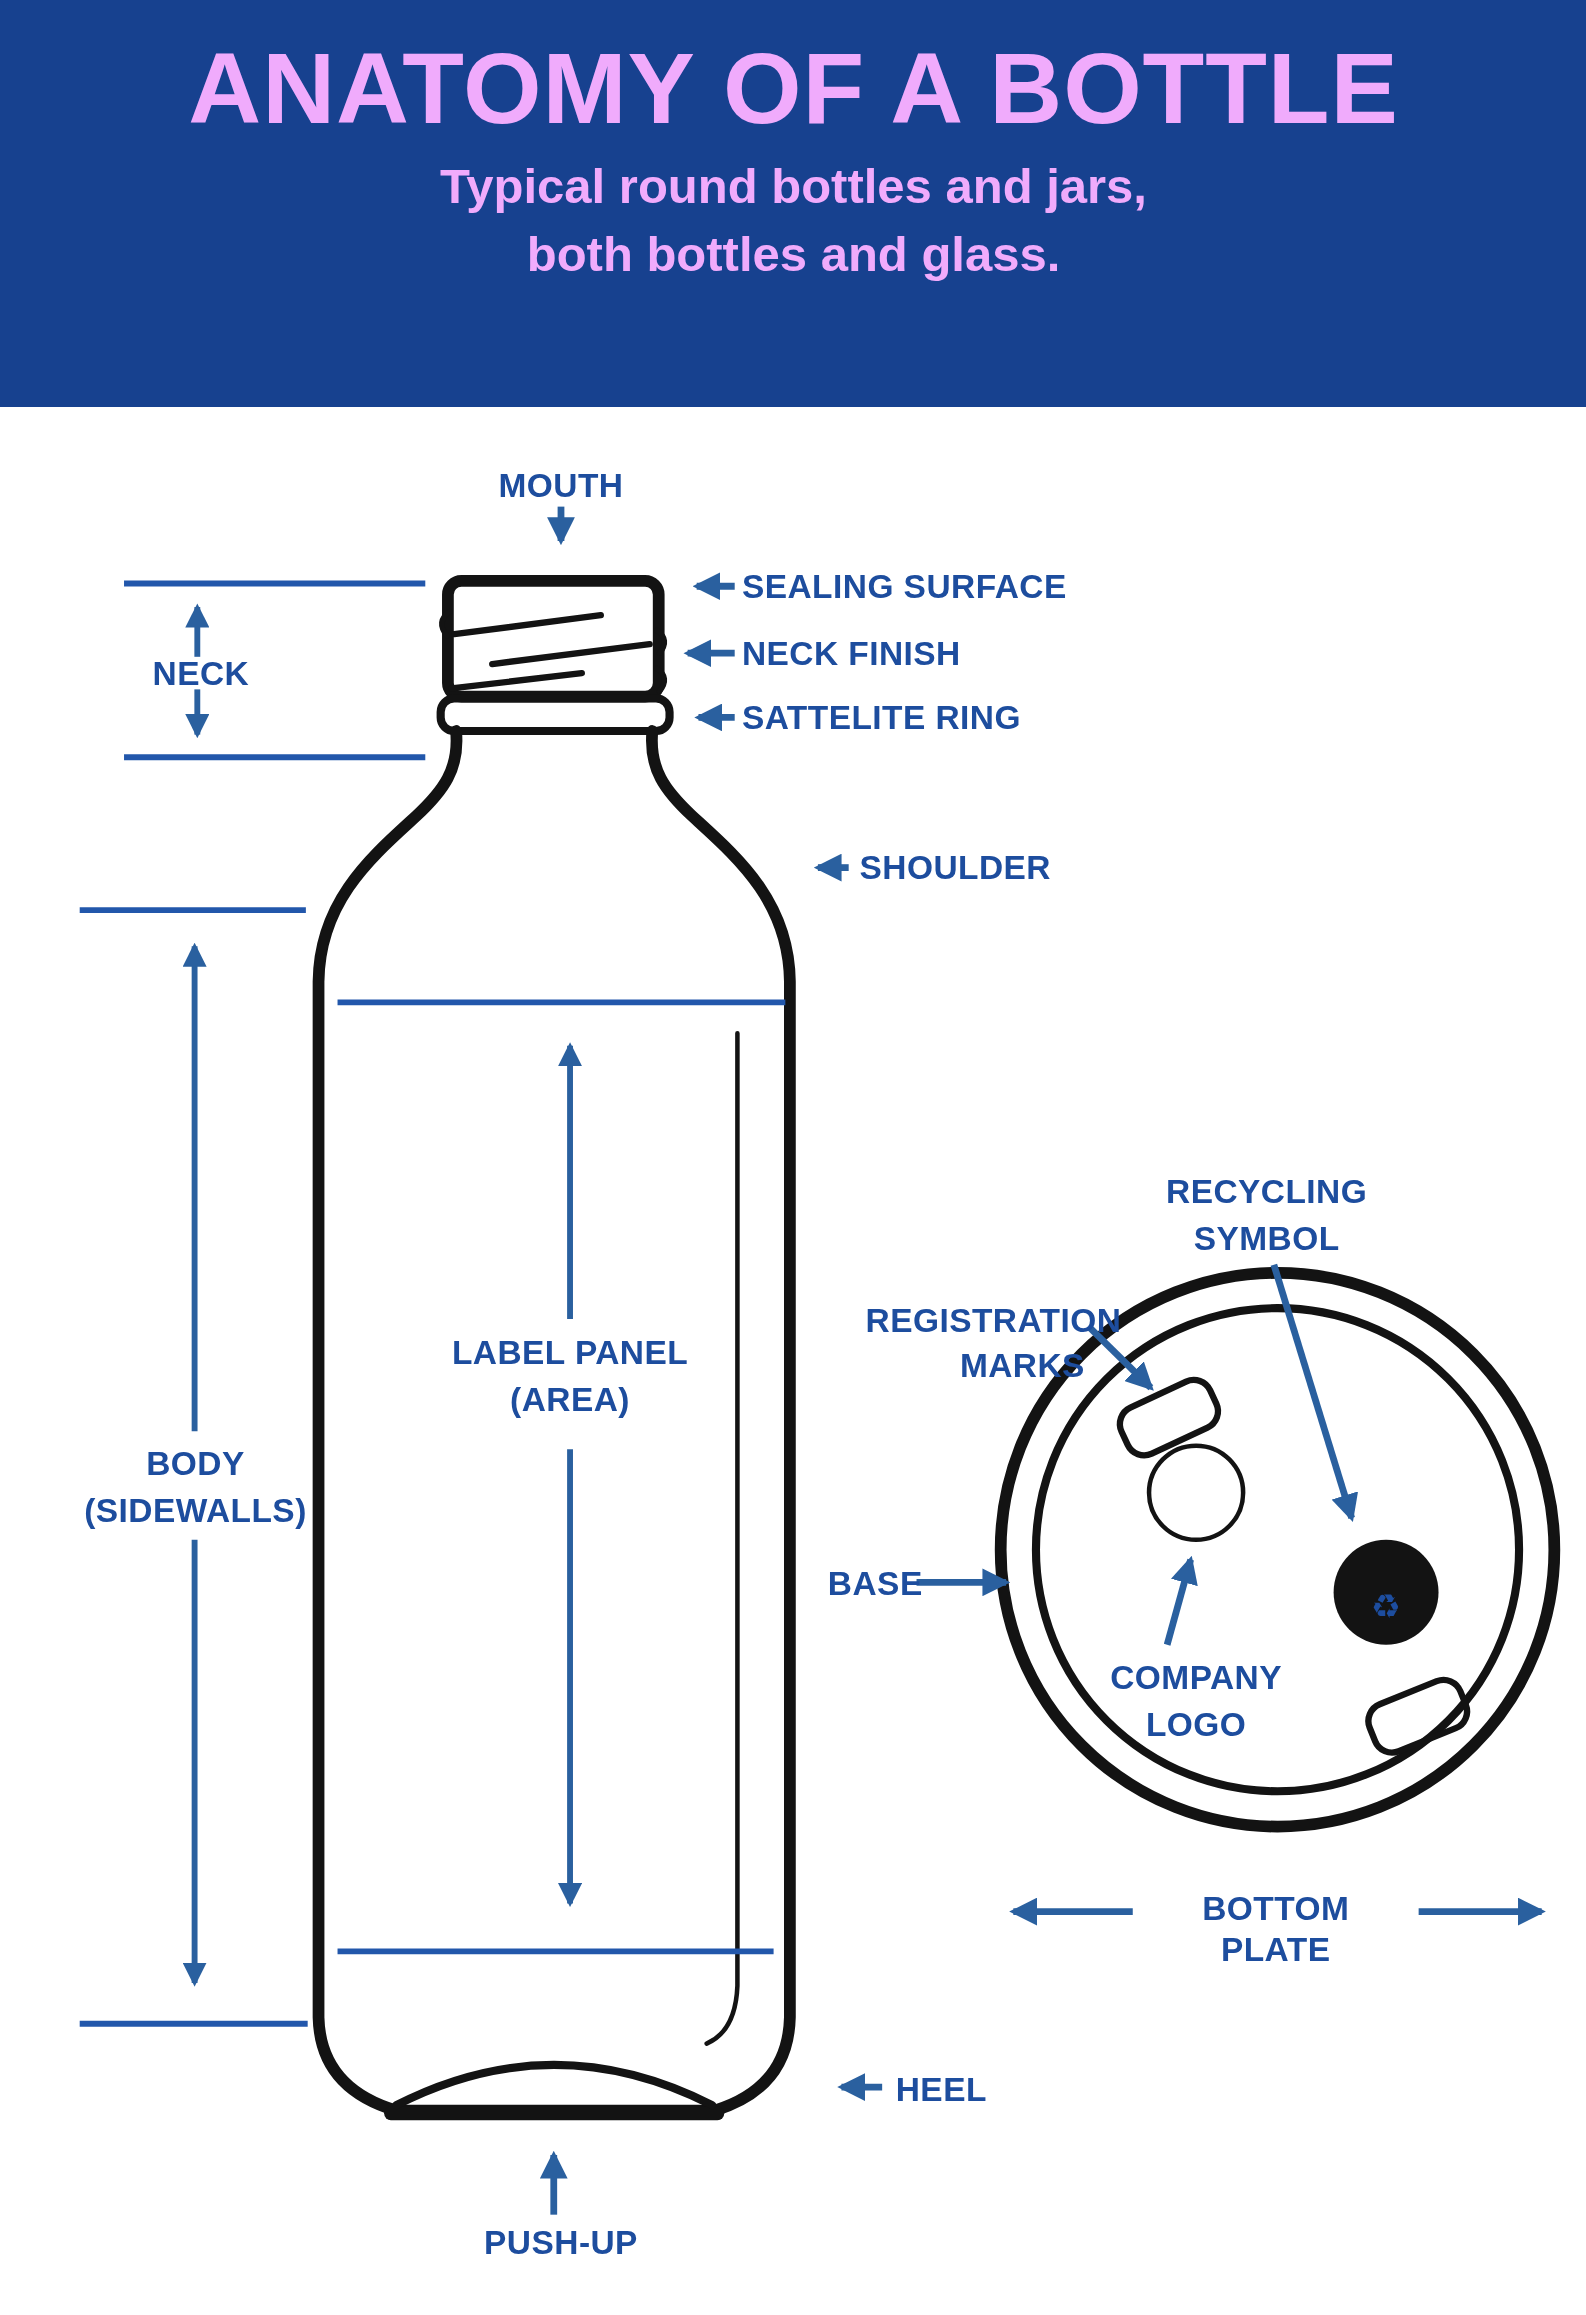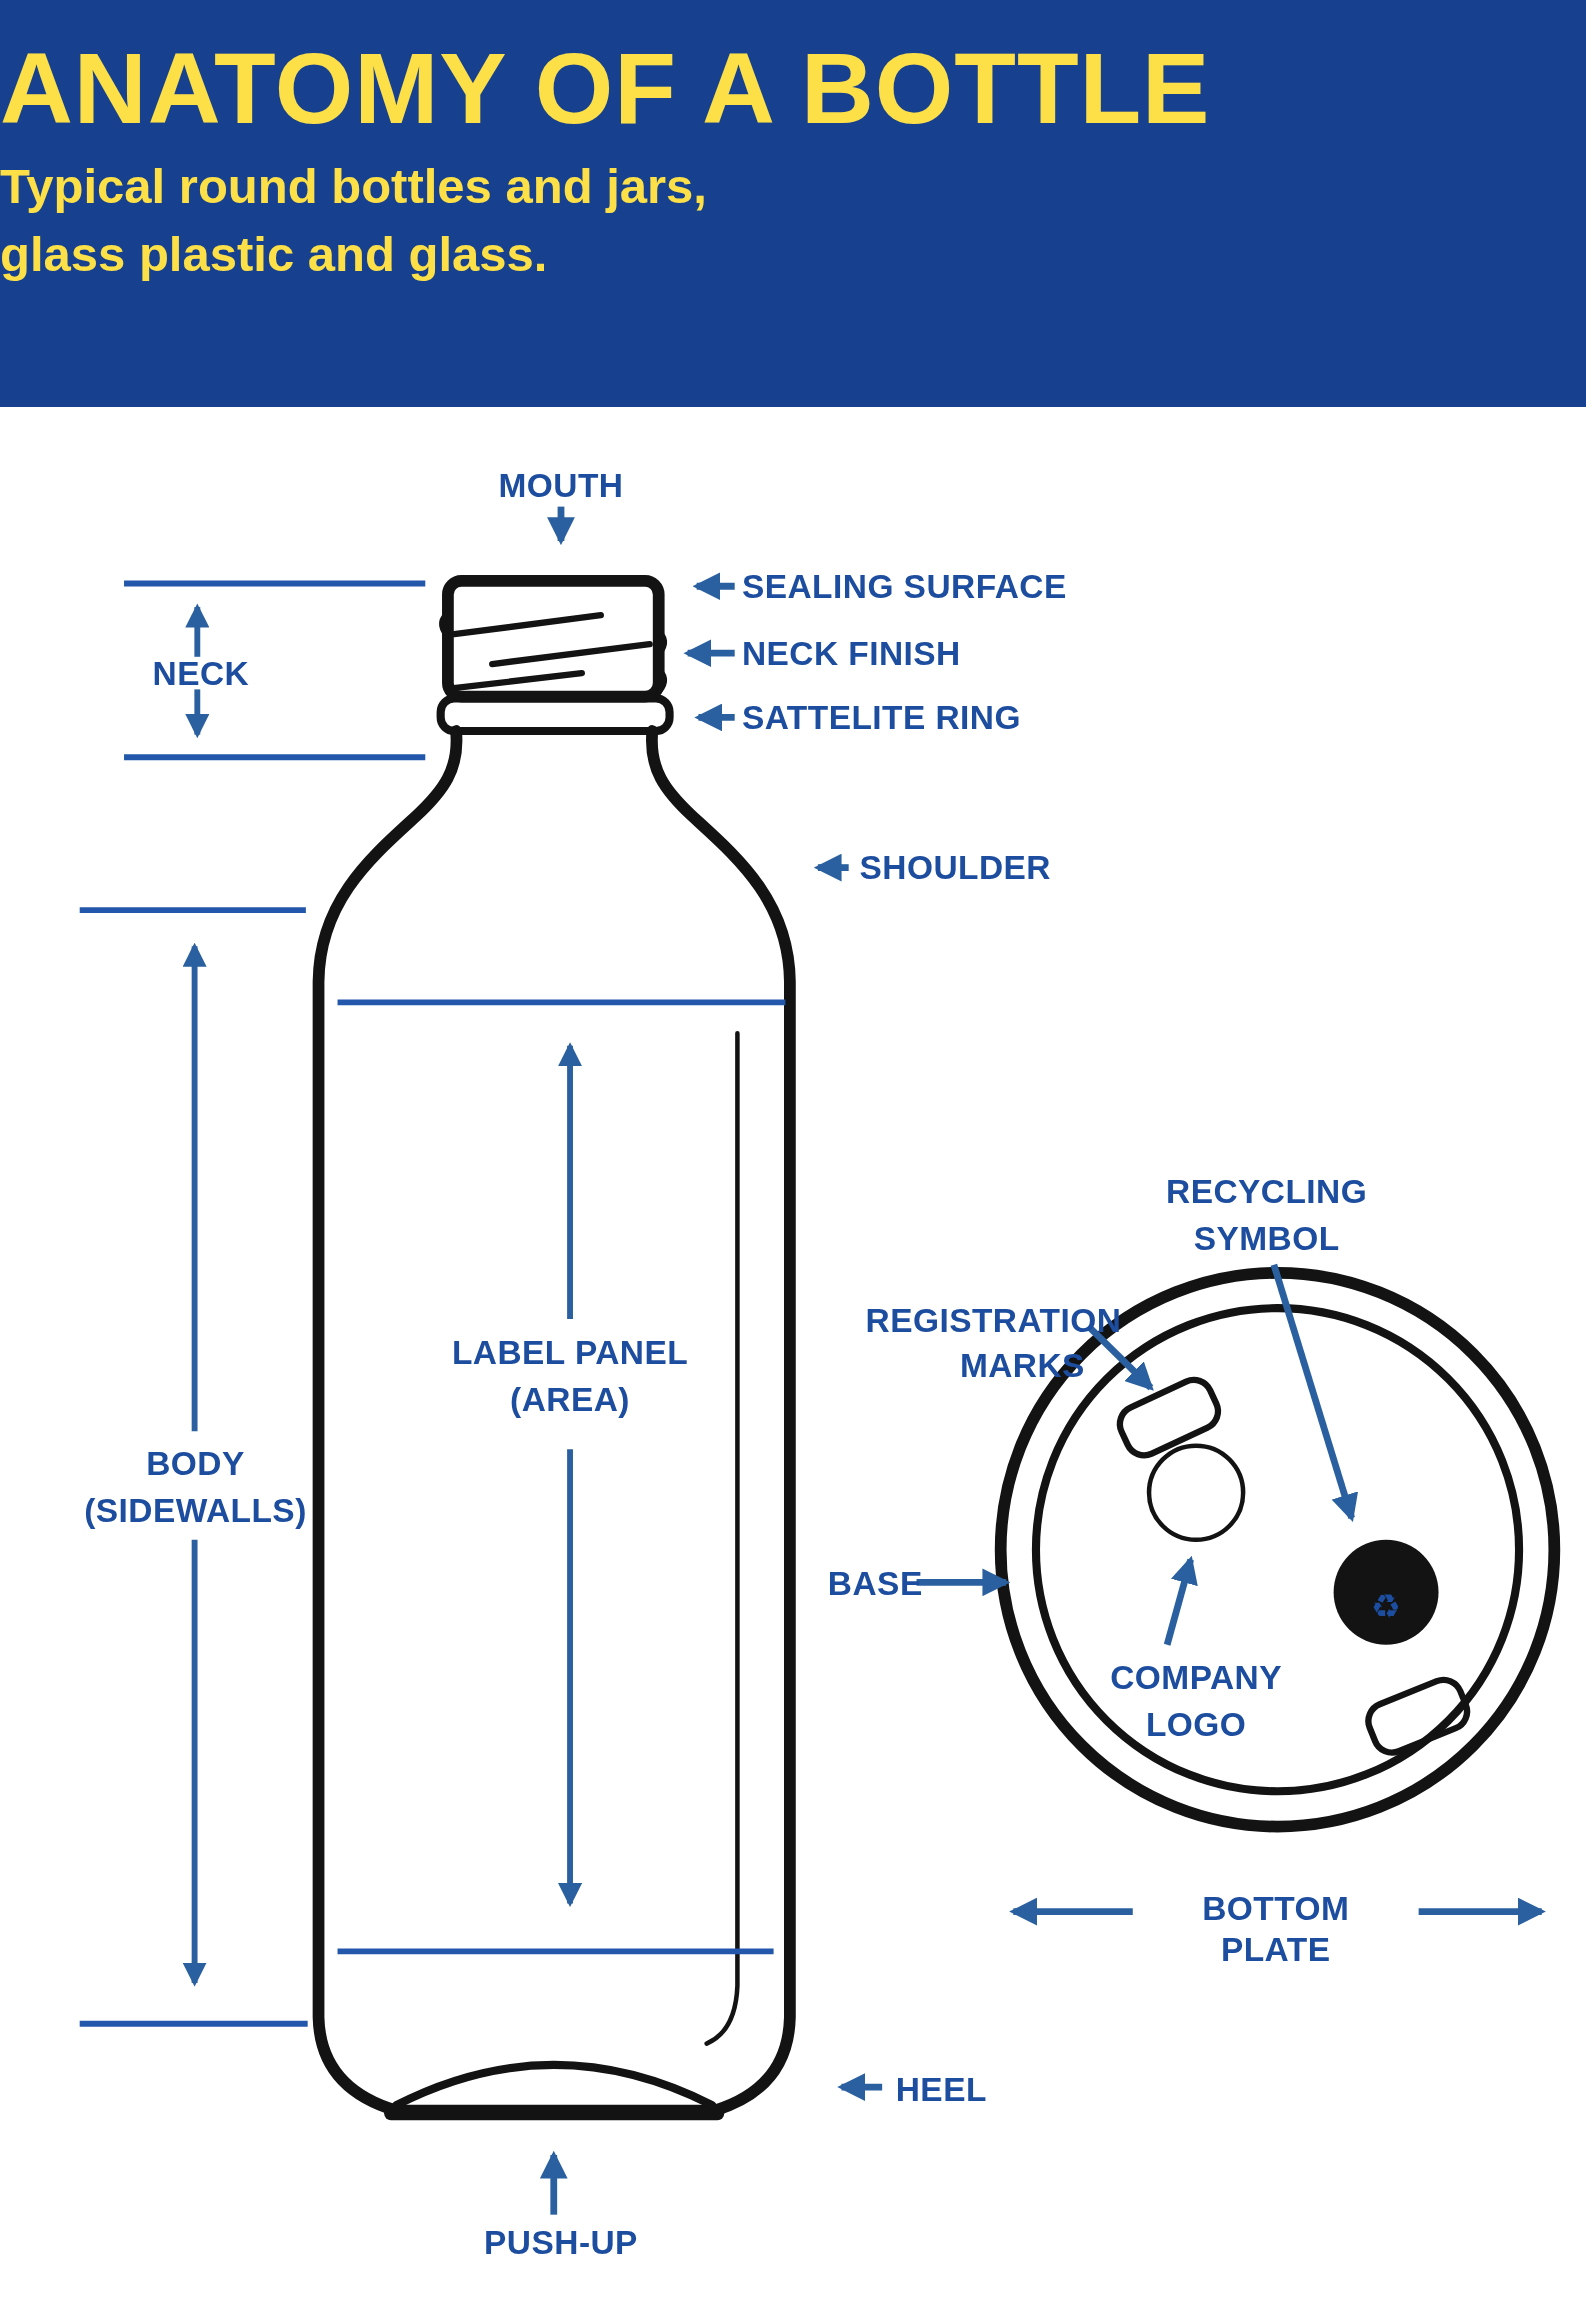--- a/index.html
+++ b/index.html
@@ -12,21 +12,21 @@
   }
   html,body{margin:0;padding:0;background:#e8e8e8;}
   .canvas{
     position:relative;width:1587px;height:2316px;margin:0 auto;
     background:var(--paper);
     font-family:"Liberation Sans", sans-serif;
     overflow:hidden;
   }
   .banner{
     position:absolute;left:0;top:0;width:1587px;height:407px;
-    background:var(--banner);color:#fde047;
+    background:var(--banner);color:#f0abfc;text-align:center;
   }
   .banner h1{
     margin:0;padding-top:38px;
     font-size:101px;line-height:1.0;font-weight:bold;letter-spacing:0.9px;
   }
   .banner .sub{
     font-size:49px;font-weight:bold;line-height:1.38;margin-top:14px;
   }
   svg text{
     font-family:"Liberation Sans", sans-serif;
@@ -43,21 +43,21 @@
 </style>
 </head>
 <body>
 
 <div class="canvas">
 
   <div class="banner">
     <h1>ANATOMY OF A BOTTLE</h1>
     <div class="sub">
       <div>Typical round bottles and jars,</div>
-      <div>glass plastic and glass.</div>
+      <div>both bottles and glass.</div>
     </div>
   </div>
 
   <svg style="position:absolute;left:0;top:0" width="1587" height="2316" viewBox="0 0 1754 2560" xmlns="http://www.w3.org/2000/svg">
 
     <defs>
       <marker id="ah" viewBox="0 0 10 10" refX="8.5" refY="5" markerWidth="4.1" markerHeight="4.1" orient="auto-start-reverse">
         <path d="M0,0 L10,5 L0,10 z" style="fill:var(--arrow)"></path>
       </marker>
       <pattern id="hatch" patternUnits="userSpaceOnUse" width="11" height="11" patternTransform="rotate(45)">

